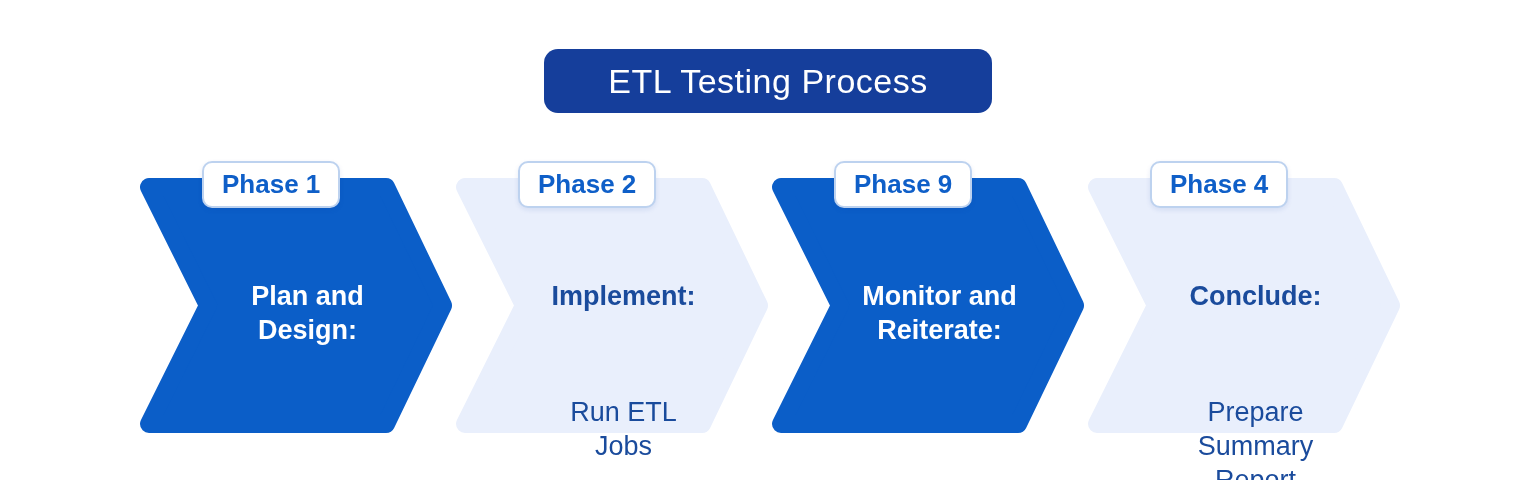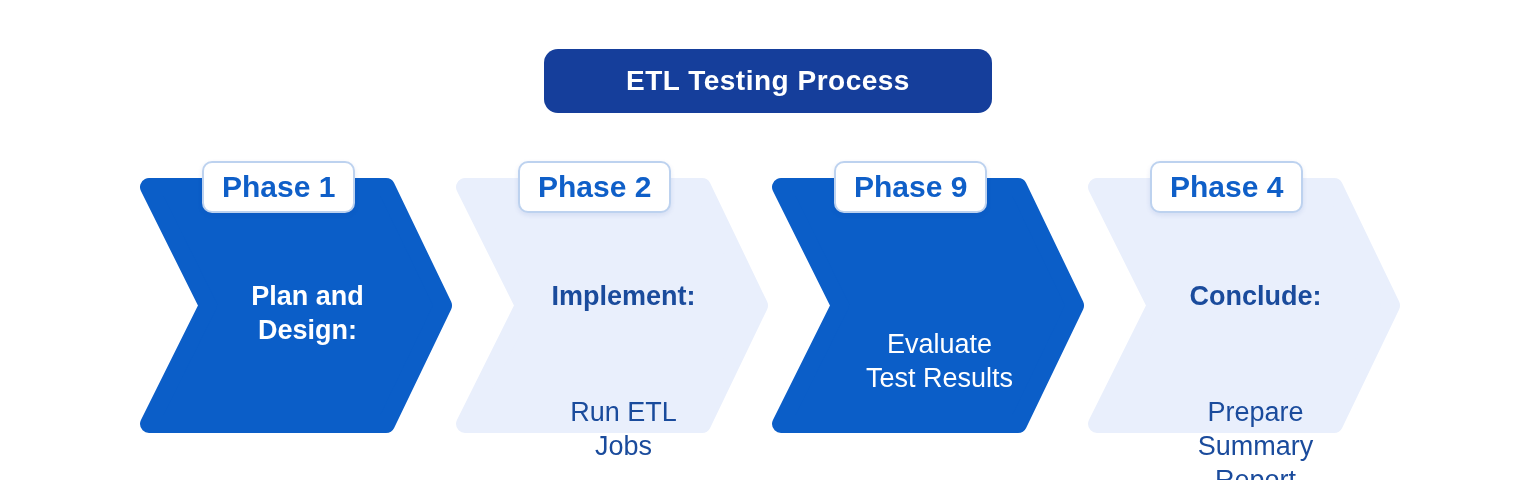--- a/index.html
+++ b/index.html
@@ -31,22 +31,22 @@
     width:448px;
     height:64px;
     background:var(--title-bg);
     border-radius:14px;
     display:flex;
     align-items:center;
     justify-content:center;
   }
   .title-pill .title-text{
     color:#ffffff;
-    font-size:28px;
-    font-weight:700;
+    font-size:34px;
+    font-weight:400;
     letter-spacing:0.5px;
     white-space:nowrap;
   }
 
   .phase{
     position:absolute;
     top:178px;
     width:313px;
     height:255px;
   }
@@ -74,21 +74,21 @@
     background:#ffffff;
     border:2px solid var(--badge-border);
     border-radius:10px;
     padding:6px 18px;
     box-shadow:0 2px 5px rgba(20,62,155,0.10);
     line-height:1.2;
     white-space:nowrap;
   }
   .badge .badge-label{
     color:var(--badge-text);
-    font-size:30px;
+    font-size:26px;
     font-weight:700;
   }
 
   .phase-text{
     position:absolute;
     left:22px;
     right:0;
     top:67px;
     text-align:center;
     font-size:27px;
@@ -140,20 +140,22 @@
   </div>
 
   <div class="phase phase-3 filled">
     <svg class="chevron" viewBox="0 0 313 255" aria-hidden="true">
       <polygon points="9,9 246,9 303,127.5 246,246 9,246 68,127.5" fill="currentColor" stroke="currentColor" stroke-width="18" stroke-linejoin="round"></polygon>
     </svg>
     <div class="badge">
       <span class="badge-label">Phase 9</span>
     </div>
     <div class="phase-text">
+      <span class="phase-heading">Monitor and
+Reiterate:</span>
       <span class="phase-body">Evaluate
 Test Results</span>
     </div>
   </div>
 
   <div class="phase phase-4 light">
     <svg class="chevron" viewBox="0 0 313 255" aria-hidden="true">
       <polygon points="9,9 246,9 303,127.5 246,246 9,246 68,127.5" fill="currentColor" stroke="currentColor" stroke-width="18" stroke-linejoin="round"></polygon>
     </svg>
     <div class="badge">

